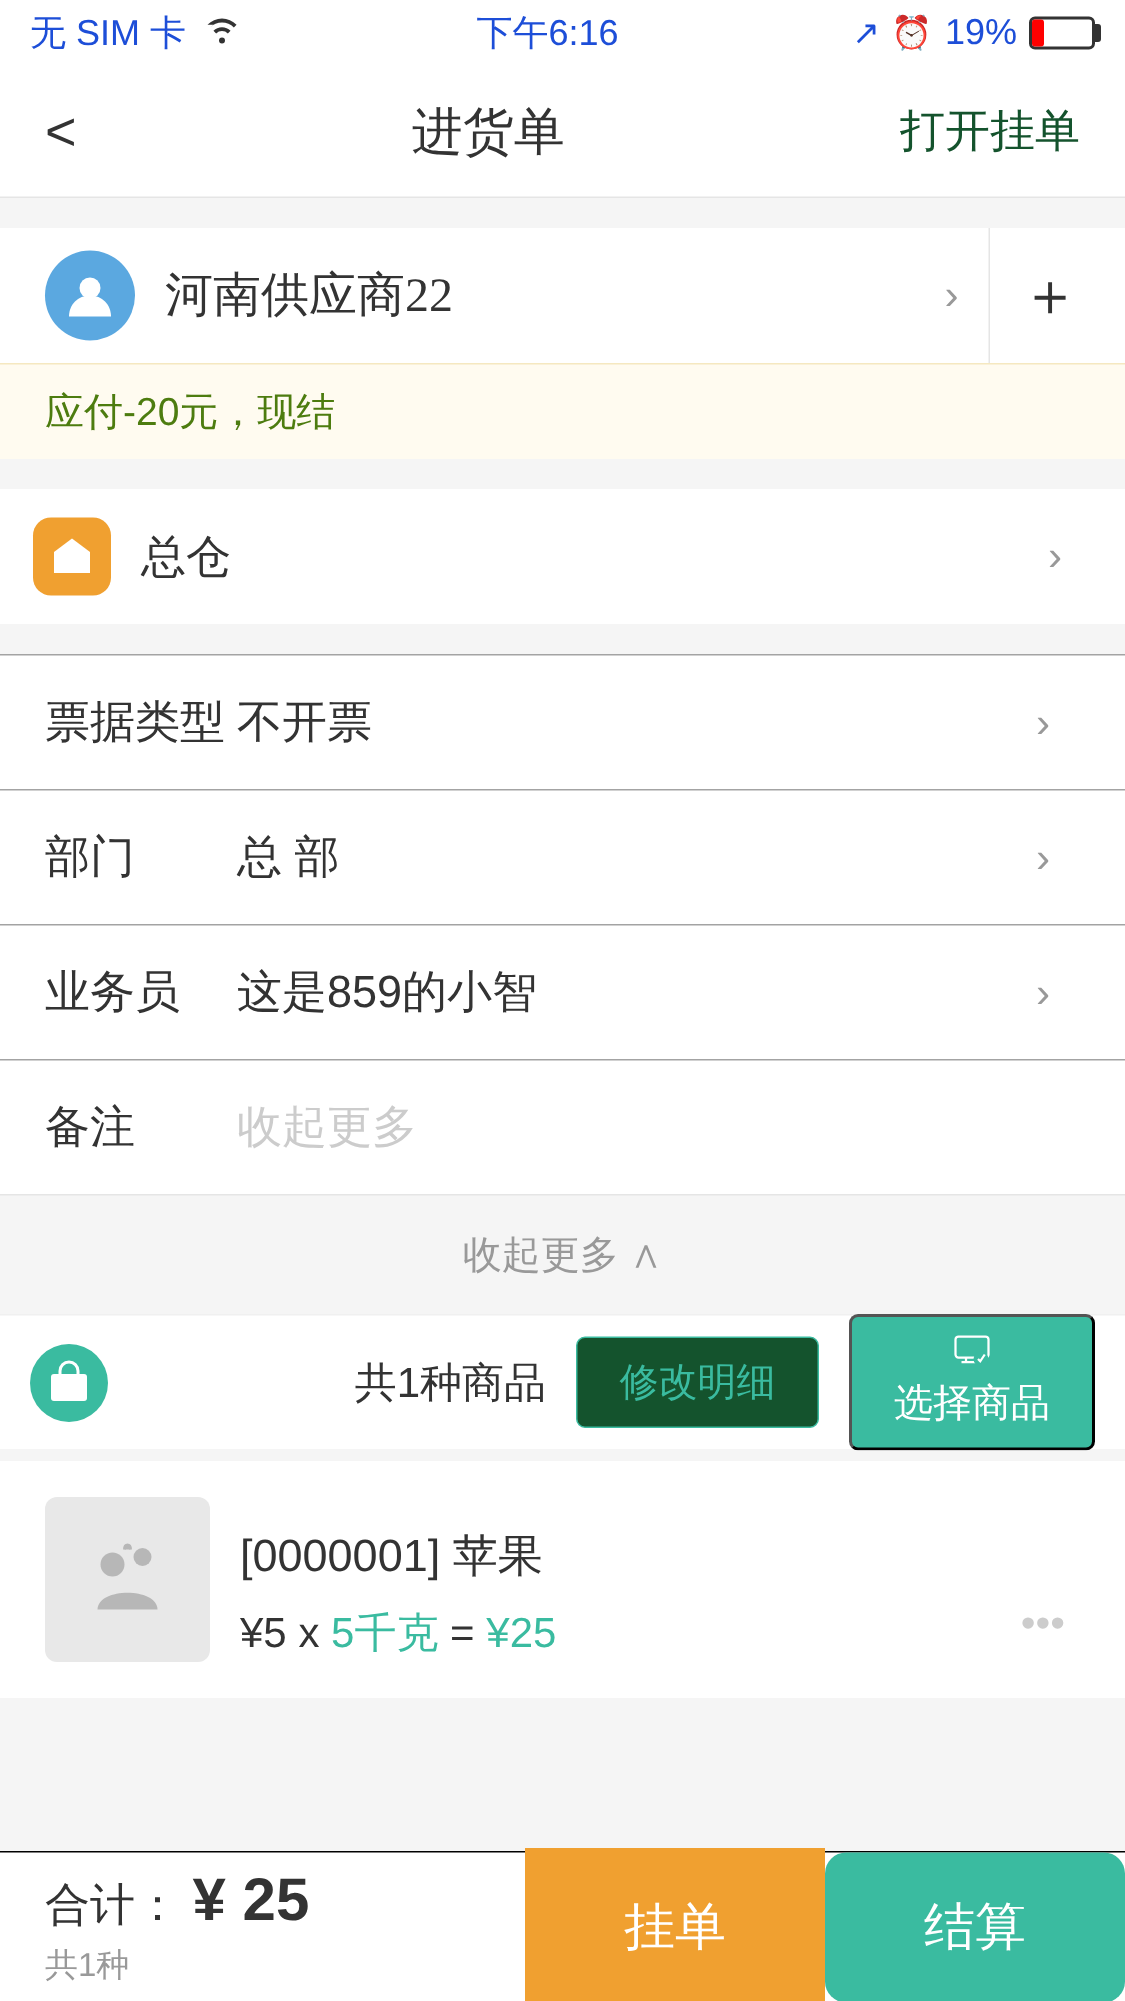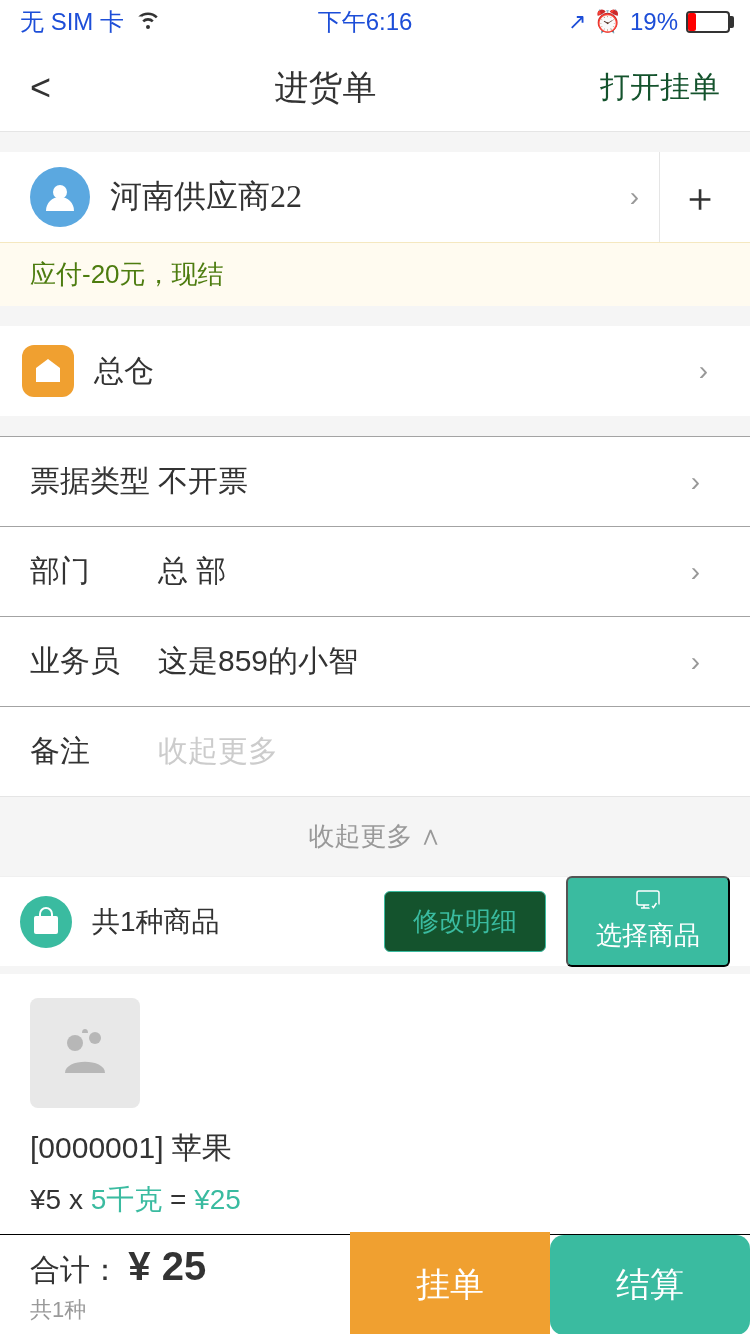--- a/index.html
+++ b/index.html
@@ -208,20 +208,21 @@
       background: #3abba0;
       display: flex;
       align-items: center;
       justify-content: center;
       flex-shrink: 0;
     }
     .product-count {
       flex: 1;
       font-size: 28px;
       color: #333;
+      text-align: right;
     }
     .btn-outline {
       border: 1px solid #3abba0;
       color: #3abba0;
       background: #14532d;
       font-size: 26px;
       padding: 12px 28px;
       border-radius: 6px;
       cursor: pointer;
       white-space: nowrap;
@@ -236,26 +237,25 @@
       white-space: nowrap;
       display: flex;
       align-items: center;
       gap: 8px;
       flex-direction: column;
     }
 
     
     .product-item {
       display: flex;
-      align-items: flex-start;
+      align-items: flex-end;
       padding: 24px 30px;
       background: #fff;
       border-top: 8px solid #f5f5f5;
       gap: 20px;
-      flex-direction: column;
     }
     .product-thumb {
       width: 110px; height: 110px;
       background: #e8e8e8;
       border-radius: 8px;
       display: flex;
       align-items: center;
       justify-content: center;
       flex-shrink: 0;
       overflow: hidden;

